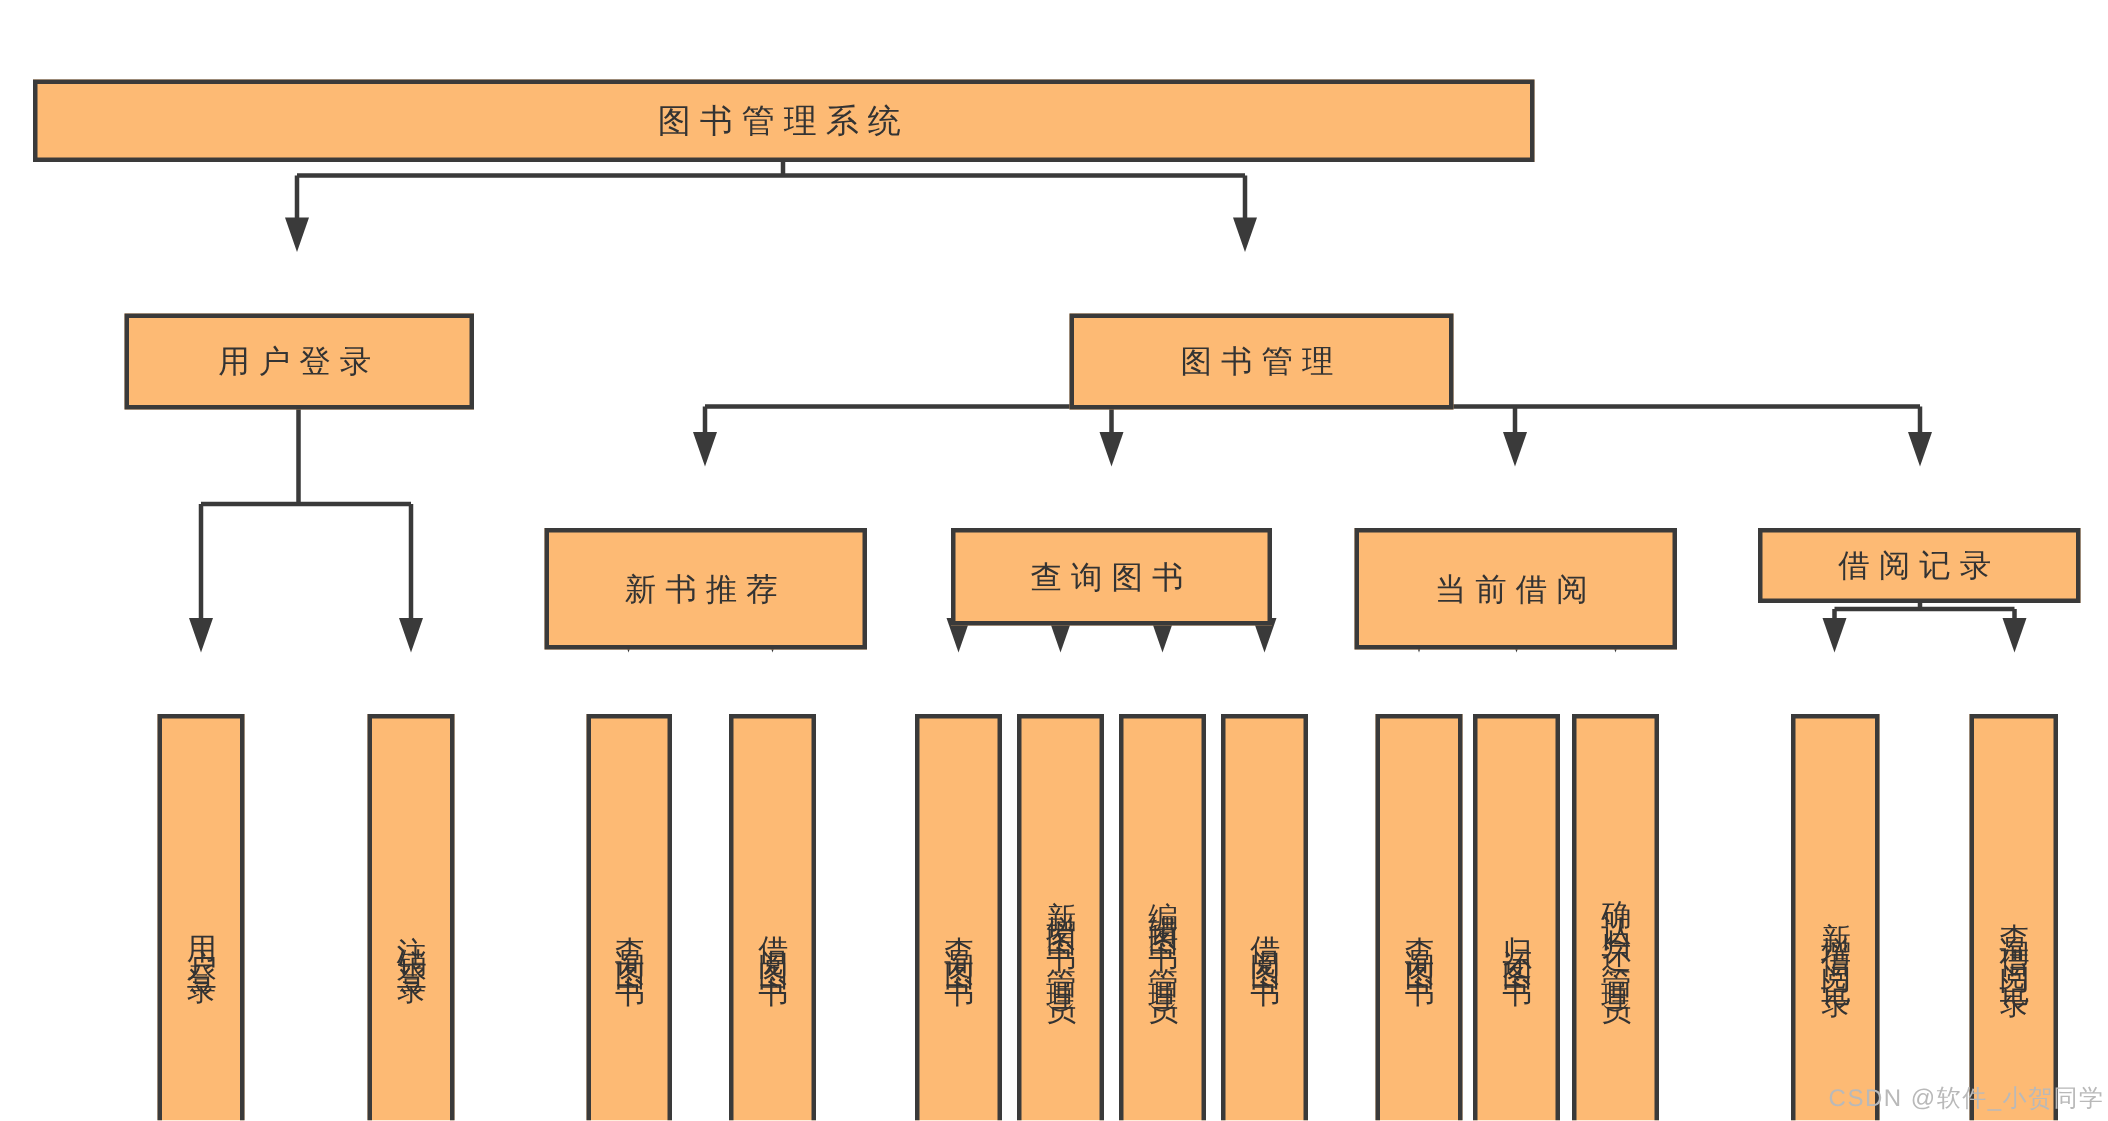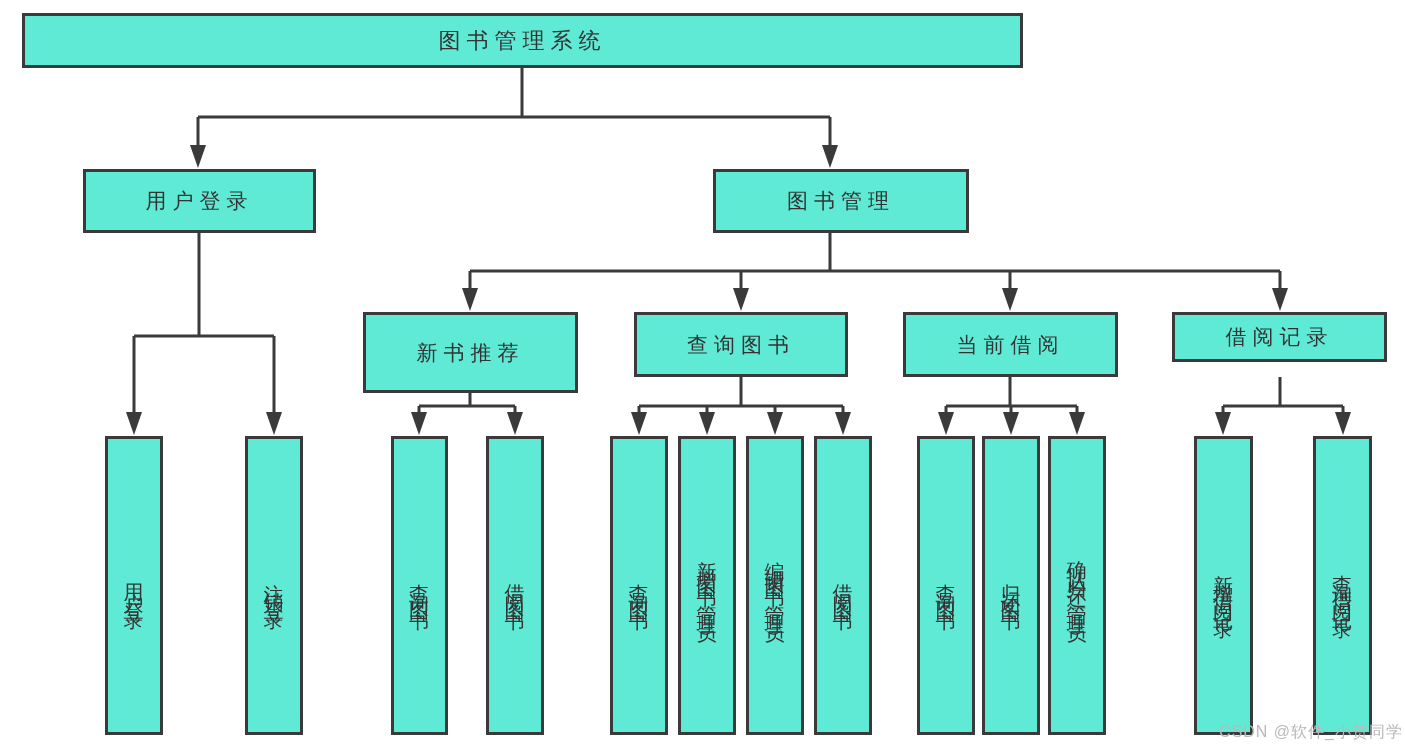--- a/index.html
+++ b/index.html
@@ -1,22 +1,23 @@
 <!DOCTYPE html>
 <html><head>
 <meta charset="utf-8">
 <style>
   html,body{margin:0;padding:0;background:#ffffff;}
   body{width:1405px;height:747px;font-family:"Liberation Sans",sans-serif;}
   .stage{position:relative;width:1405px;height:747px;background:#ffffff;overflow:hidden;}
   svg.wires{position:absolute;left:0;top:0;}
   .node{
-    position:absolute;box-sizing:border-box;background:#5eead4;
+    position:absolute;box-sizing:border-box;background:#fdba74;
     border:3px solid #3a3a3a;display:flex;align-items:center;justify-content:center;
     color:#333333;
+    margin-top:40px;
   }
   .node.h{font-size:21px;letter-spacing:6px;}
   .node.root{font-size:22px;}
   .node.v{writing-mode:vertical-rl;font-size:20px;letter-spacing:9px;line-height:1;}
   .node span{white-space:nowrap;}
   .watermark{
     position:absolute;right:2px;bottom:4px;font-size:16px;color:#b9b9b9;
     letter-spacing:1px;white-space:nowrap;
   }
 </style>
@@ -68,21 +69,21 @@
   <div class="node h" style="left:713px;top:169px;width:256px;height:64px">
     <span>图书管理</span>
   </div>
 
   <div class="node h" style="left:363px;top:312px;width:215px;height:81px">
     <span>新书推荐</span>
   </div>
   <div class="node h" style="left:634px;top:312px;width:214px;height:65px">
     <span>查询图书</span>
   </div>
-  <div class="node h" style="left:903px;top:312px;width:215px;height:65px">
+  <div class="node h" style="left:903px;top:312px;width:215px;height:81px">
     <span>当前借阅</span>
   </div>
   <div class="node h" style="left:1172px;top:312px;width:215px;height:50px">
     <span>借阅记录</span>
   </div>
 
   <div class="node v" style="left:105px;top:436px;width:58px;height:299px">
     <span>用户登录</span>
   </div>
   <div class="node v" style="left:245px;top:436px;width:58px;height:299px">

